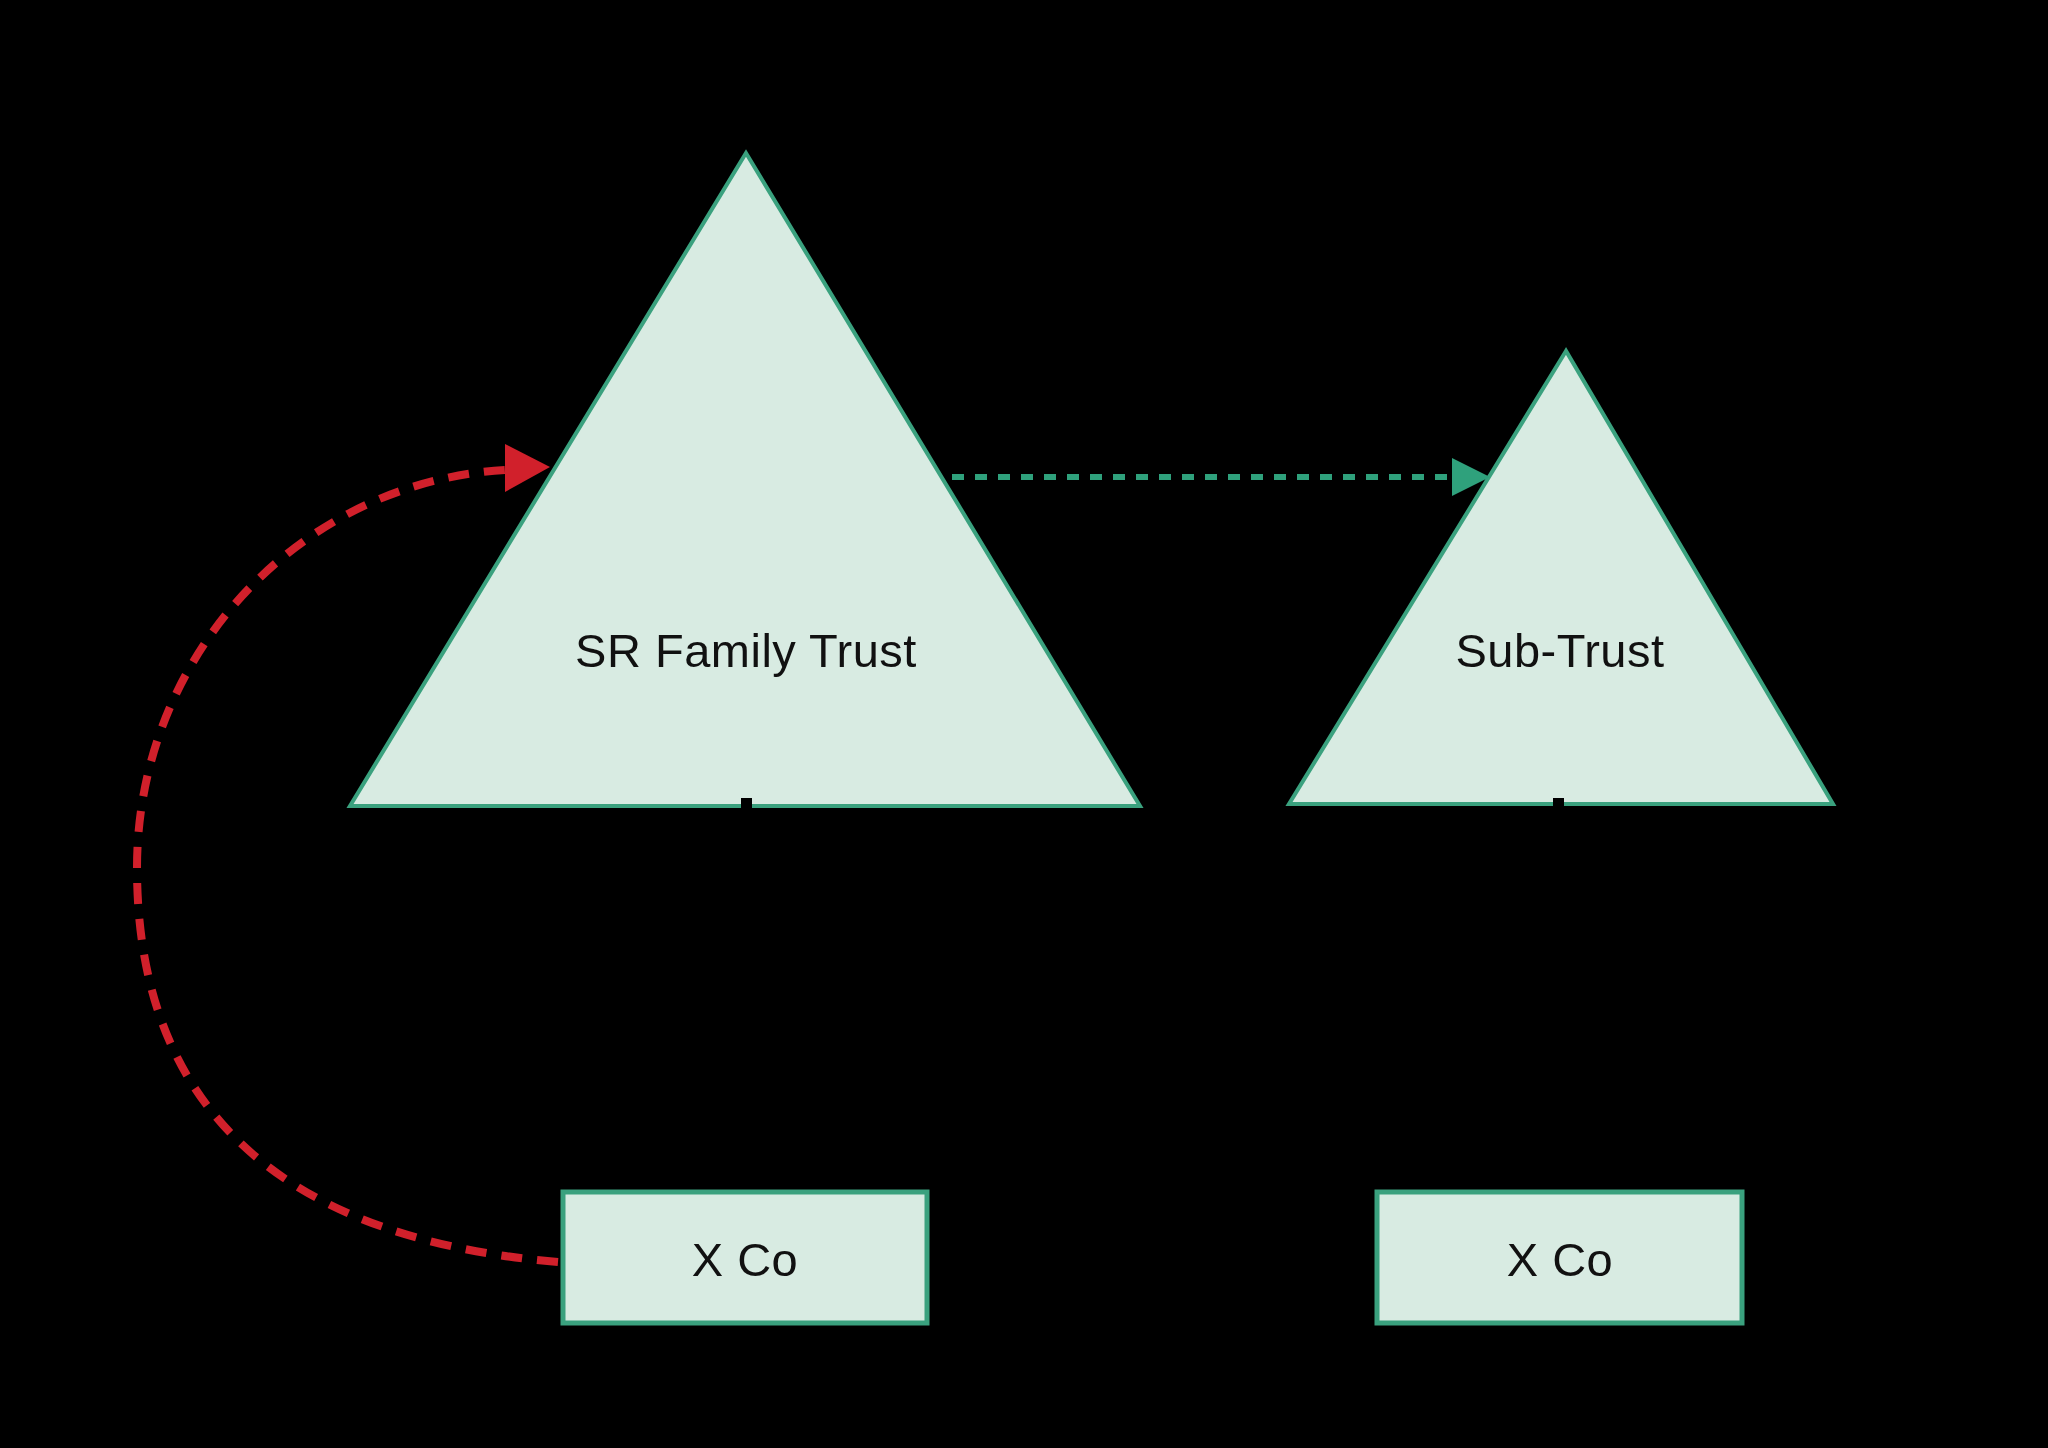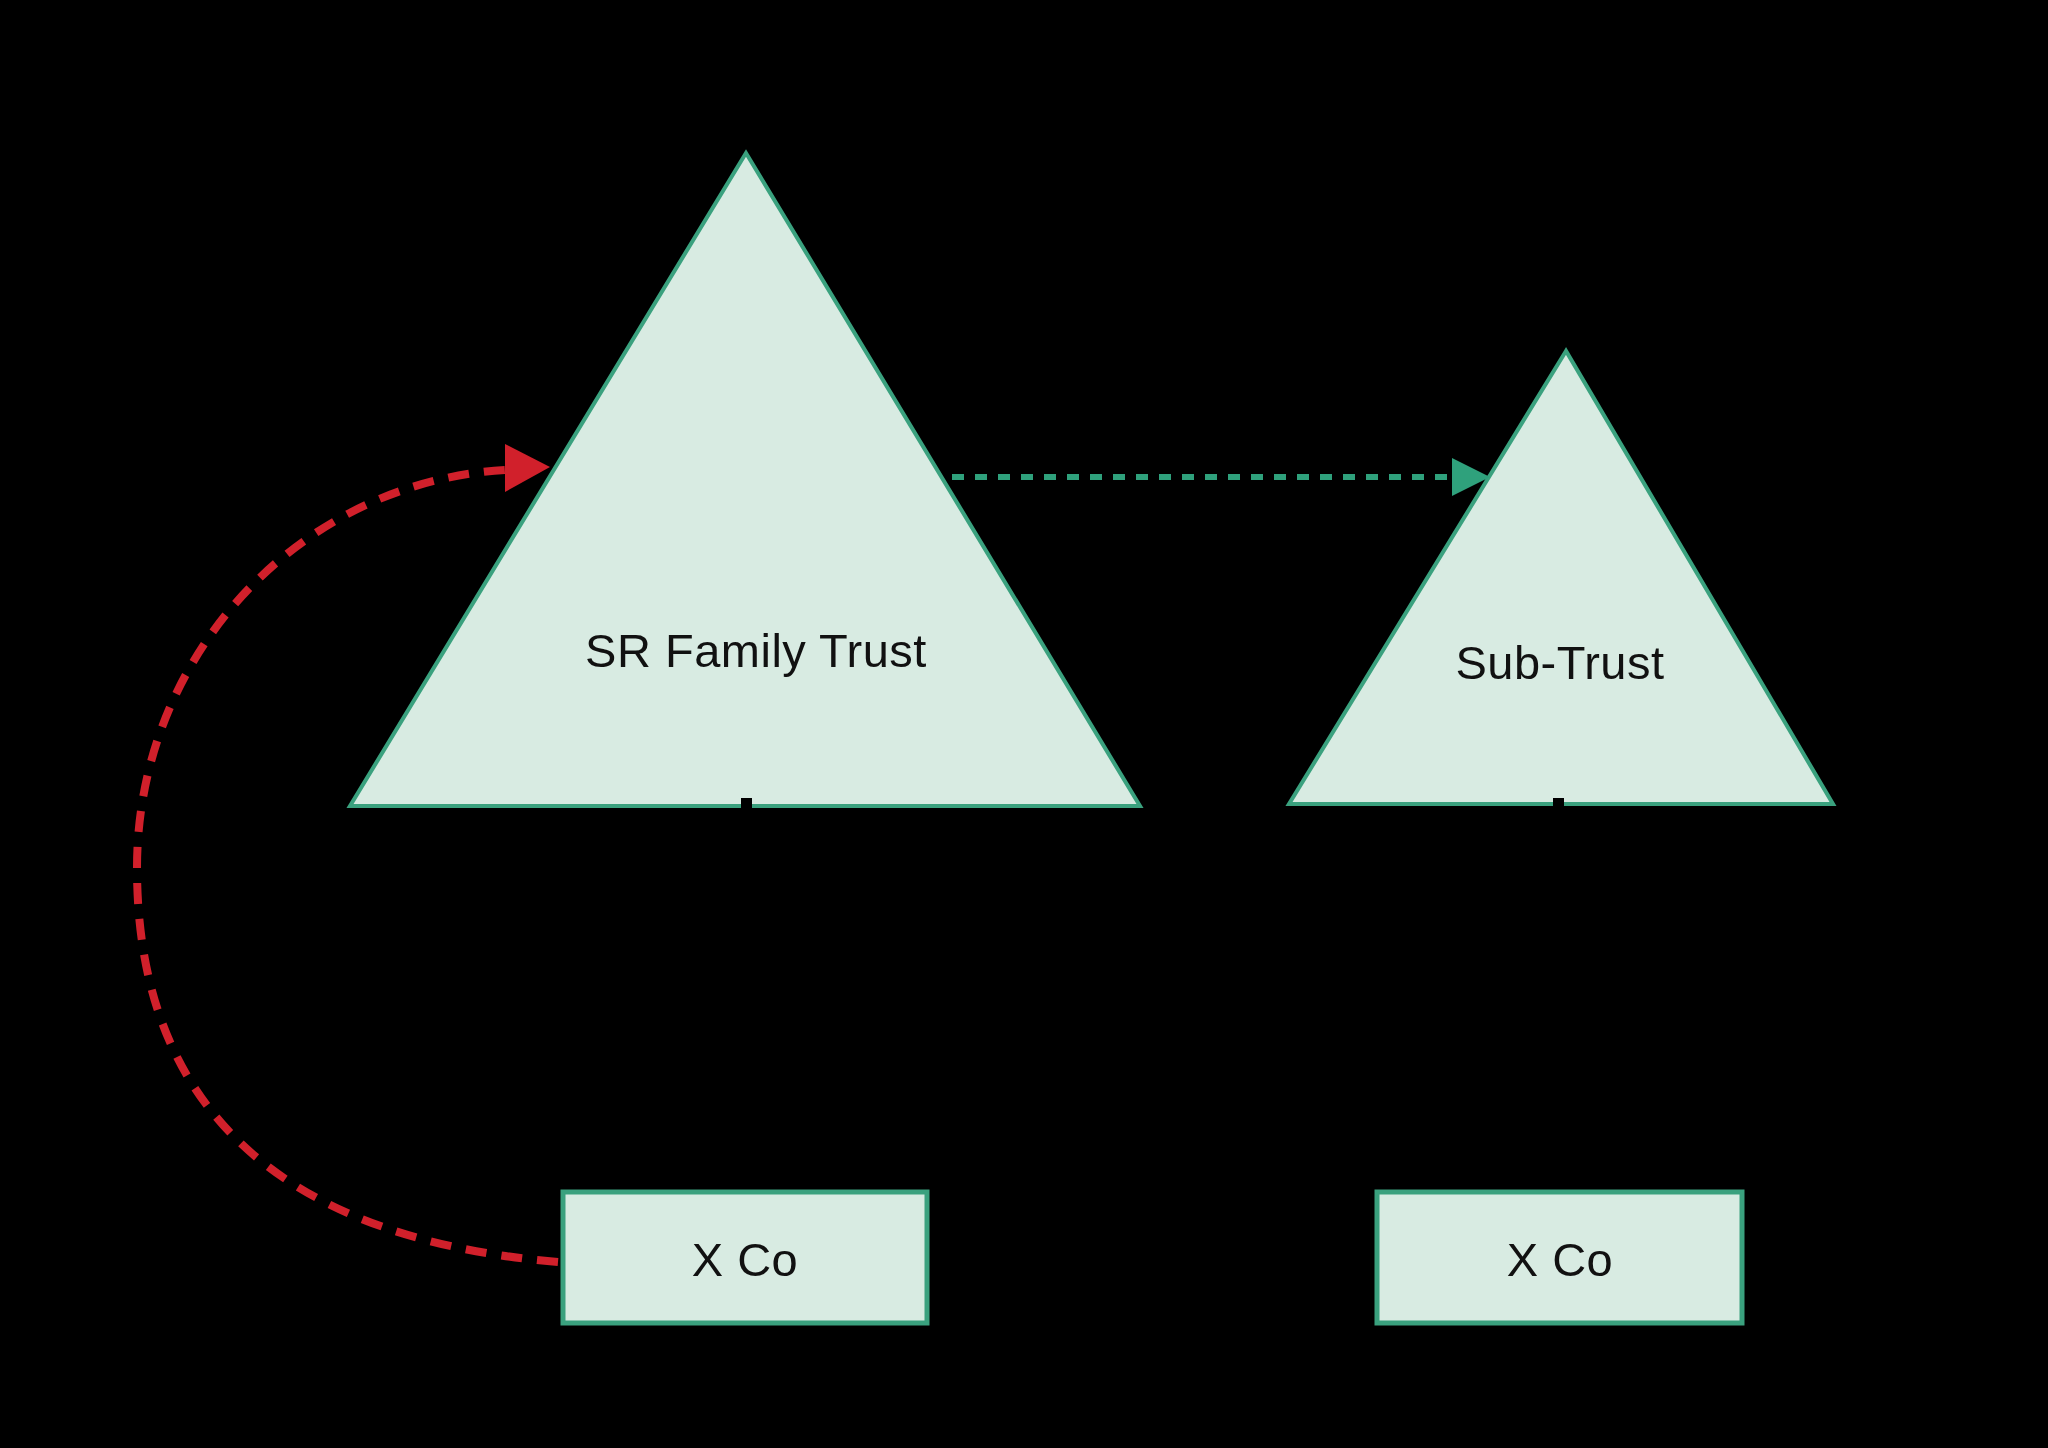--- a/index.html
+++ b/index.html
@@ -83,21 +83,21 @@
 
     <g>
       <path class="red-line" d="M 558 1262 C 240 1235 137 1070 137 868 C 137 655 300 482 505 470"></path>
       <polygon class="red-head" points="550,467 505,444 505,492"></polygon>
     </g>
 
     <rect class="shape" x="563" y="1192" width="364" height="131"></rect>
     <rect class="shape" x="1377" y="1192" width="365" height="131"></rect>
   </svg>
 
-  <div class="node-label" style="left:746px; top:650px;margin-left:10px;">SR Family Trust</div>
+  <div class="node-label" style="left:746px; top:650px;">SR Family Trust</div>
 
-  <div class="node-label" style="left:1560px; top:650px;margin-top:12px;">Sub-Trust</div>
+  <div class="node-label" style="left:1560px; top:650px;">Sub-Trust</div>
 
   <div class="node-label" style="left:745px; top:1259px;">X Co</div>
 
   <div class="node-label" style="left:1560px; top:1259px;">X Co</div>
 
 </div>
 
 </body></html>

